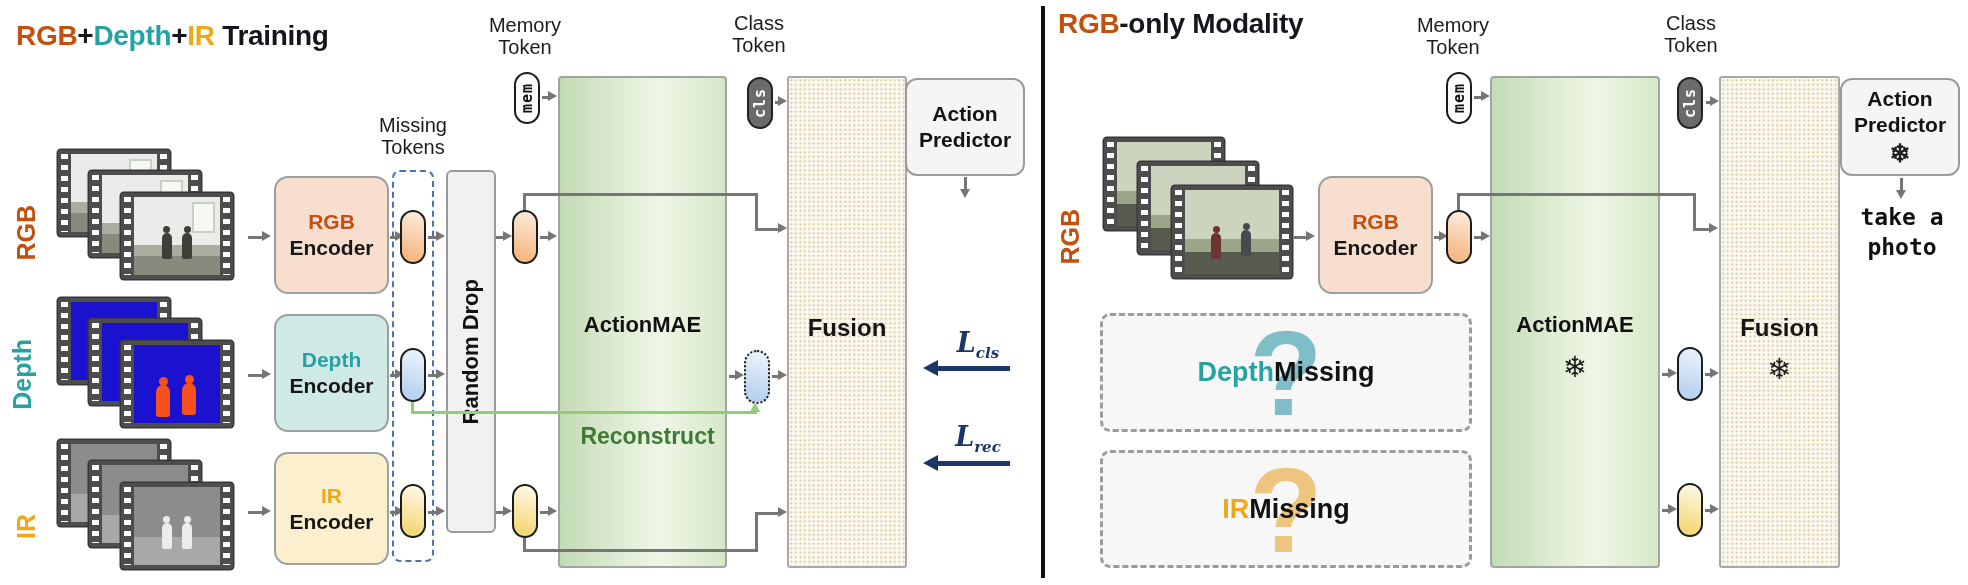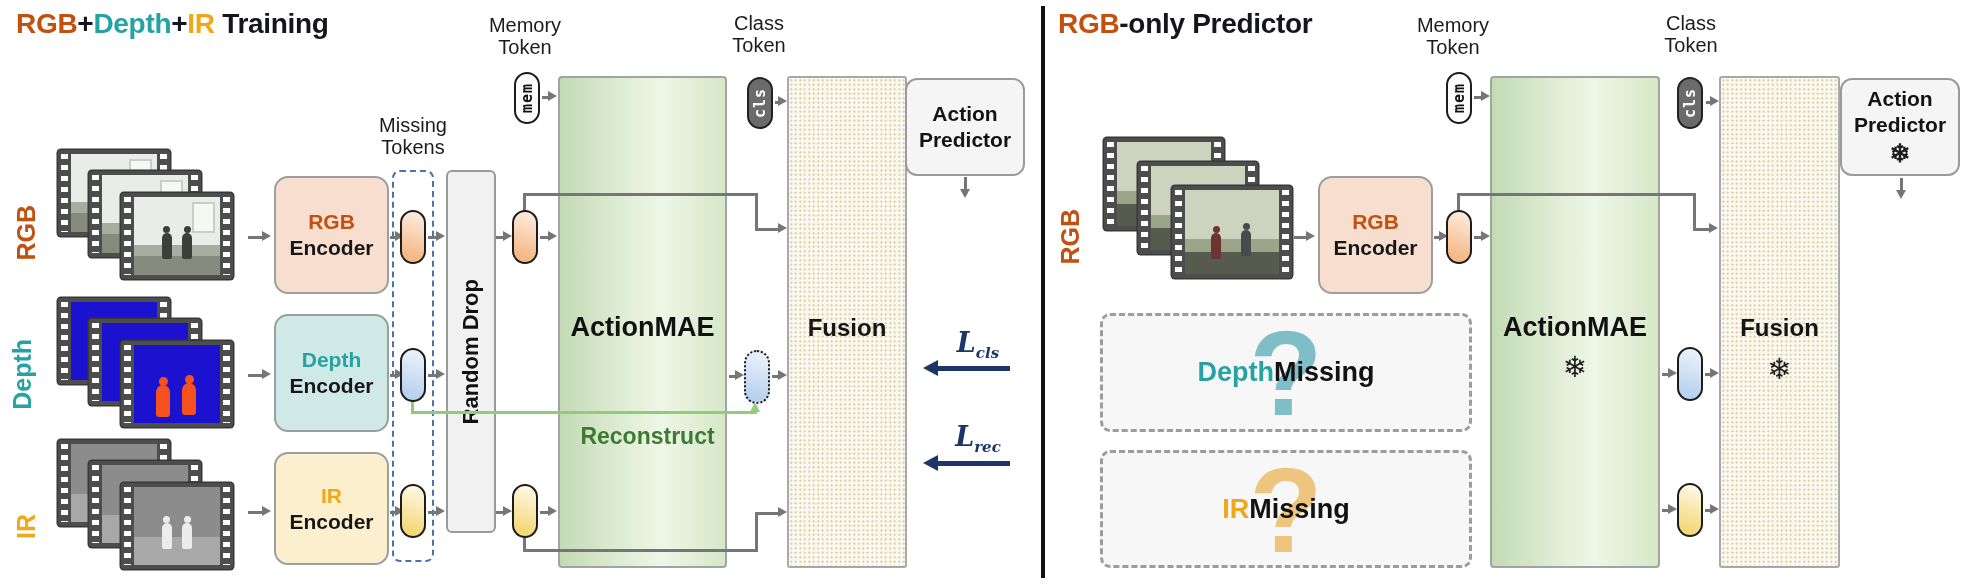--- a/index.html
+++ b/index.html
@@ -17,21 +17,21 @@
   .enc{position:absolute;box-sizing:border-box;width:115px;border:2px solid #9aa0a0;border-radius:14px;
        display:flex;flex-direction:column;align-items:center;justify-content:center;
        font-weight:bold;font-size:21px;line-height:26px;color:#171717;}
   .enc-rgb{background:#f7decf;} .enc-depth{background:#cfe9e7;} .enc-ir{background:#fcefcd;}
   .drop{background:#f1f1f1;border:2.5px solid #9a9a9a;border-radius:6px;display:flex;align-items:center;justify-content:center;}
   .drop span{writing-mode:vertical-rl;transform:rotate(180deg);font-weight:bold;font-size:22px;color:#111;}
   .mae{background:linear-gradient(90deg,#c3dbb5 0%,#e4f0da 45%,#eef6e6 62%,#d6e8c8 100%);
        border:2px solid #a0a69f;border-radius:4px;}
   .fusion{background-color:#faf8ef;background-image:radial-gradient(#d9cfa9 1px,rgba(0,0,0,0) 1.2px);
           background-size:4.5px 4.5px;border:2px solid #a8a8a8;border-radius:3px;}
-  .bigword{position:absolute;width:100%;text-align:center;font-weight:800;font-size:27px;color:#111;}
+  .bigword{position:absolute;width:100%;text-align:center;font-weight:800;font-size:22px;color:#111;}
   .fuseword{position:absolute;width:100%;text-align:center;font-weight:700;font-size:24px;color:#151515;}
   .ap{background:#f5f5f5;border:2.5px solid #9b9b9b;border-radius:12px;display:flex;flex-direction:column;
       align-items:center;justify-content:center;font-weight:bold;font-size:21px;line-height:26px;text-align:center;color:#131313;}
   .snow{font-size:29px;line-height:30px;color:#1d1d1d;text-align:center;}
   .missing{border:3px dashed #9c9c9c;border-radius:10px;background:#f7f7f7;}
   .qmark{position:absolute;width:100%;top:-4px;text-align:center;font-size:120px;line-height:122px;font-weight:bold;}
   .q-depth{color:rgba(94,174,186,0.78);} .q-ir{color:rgba(236,188,105,0.85);}
   .miss-text{position:absolute;width:100%;top:0;height:100%;display:flex;align-items:center;justify-content:center;
              font-weight:800;font-size:27px;color:#121212;}
   .mono-out{position:absolute;font-family:"DejaVu Sans Mono",monospace;font-weight:bold;font-size:23px;
@@ -80,21 +80,21 @@
   .p-big{width:14px;height:32px;border-radius:7px 7px 3px 3px;}
   .p-big::before{width:9px;height:9px;left:2.5px;top:-8px;}
   .p-dark{background:#3c4038;} .p-or{background:#f4511e;} .p-lt{background:#ececec;}
   .p-red{background:#6e3434;} .p-gry{background:#474b4f;}
 </style>
 </head>
 <body>
 
 <div class="canvas">
 
-  <div class="ttl" style="left:16px;top:8px">
+  <div class="ttl" style="left:16px;top:20px">
     <span class="c-rgb">RGB</span><span>+</span><span class="c-depth">Depth</span><span>+</span><span class="c-ir">IR</span><span> Training</span>
   </div>
 
   <div class="vlab c-rgb" style="left:10px;top:178px;width:32px;height:110px">
       <span>RGB</span>
     </div>
   <div class="vlab c-depth" style="left:6px;top:310px;width:32px;height:128px">
       <span>Depth</span>
     </div>
   <div class="vlab c-ir" style="left:10px;top:476px;width:32px;height:100px">
@@ -291,21 +291,21 @@
   <div class="pill tok-rgb" style="left:400px;top:210px"></div>
   <div class="pill tok-depth" style="left:400px;top:348px"></div>
   <div class="pill tok-ir" style="left:400px;top:484px"></div>
   <div class="pill tok-rgb" style="left:512px;top:210px"></div>
   <div class="pill tok-ir" style="left:512px;top:484px"></div>
   <div class="pill tok-depth tok-dotted" style="left:744px;top:350px"></div>
 
   <div class="divider"></div>
 
   <div class="ttl" style="left:1058px;top:8px">
-    <span class="c-rgb">RGB</span><span>-only Predictor</span>
+    <span class="c-rgb">RGB</span><span>-only Modality</span>
   </div>
 
   <div class="vlab c-rgb" style="left:1054px;top:182px;width:32px;height:110px">
       <span>RGB</span>
     </div>
 
   <div class="stack" style="left:1104px;top:138px;width:190px;height:142px">
     <div class="frame frame-lg" style="left:0;top:0">
         <div class="sp l"></div>
         <div class="sp r"></div>
@@ -348,20 +348,22 @@
     </div>
   <div class="box fusion" style="left:1719px;top:76px;width:121px;height:492px">
     <div class="fuseword" style="top:236px">Fusion</div>
     <div class="snow" style="position:absolute;top:276px;width:100%">❄</div>
     </div>
   <div class="box ap" style="left:1840px;top:78px;width:120px;height:98px">
     <span class="prelines">Action
 Predictor</span>
     <span class="snow" style="font-size:25px">❄</span>
     </div>
+  <div class="mono-out" style="left:1843px;top:202px;width:118px">take a
+photo</div>
 
   <div class="box missing" style="left:1100px;top:313px;width:372px;height:119px">
     <div class="qmark q-depth">?</div>
     <div class="miss-text">
         <span class="c-depth">Depth</span>
         <span class="prelines"> Missing</span>
       </div>
     </div>
   <div class="box missing" style="left:1100px;top:450px;width:372px;height:118px">
     <div class="qmark q-ir">?</div>

